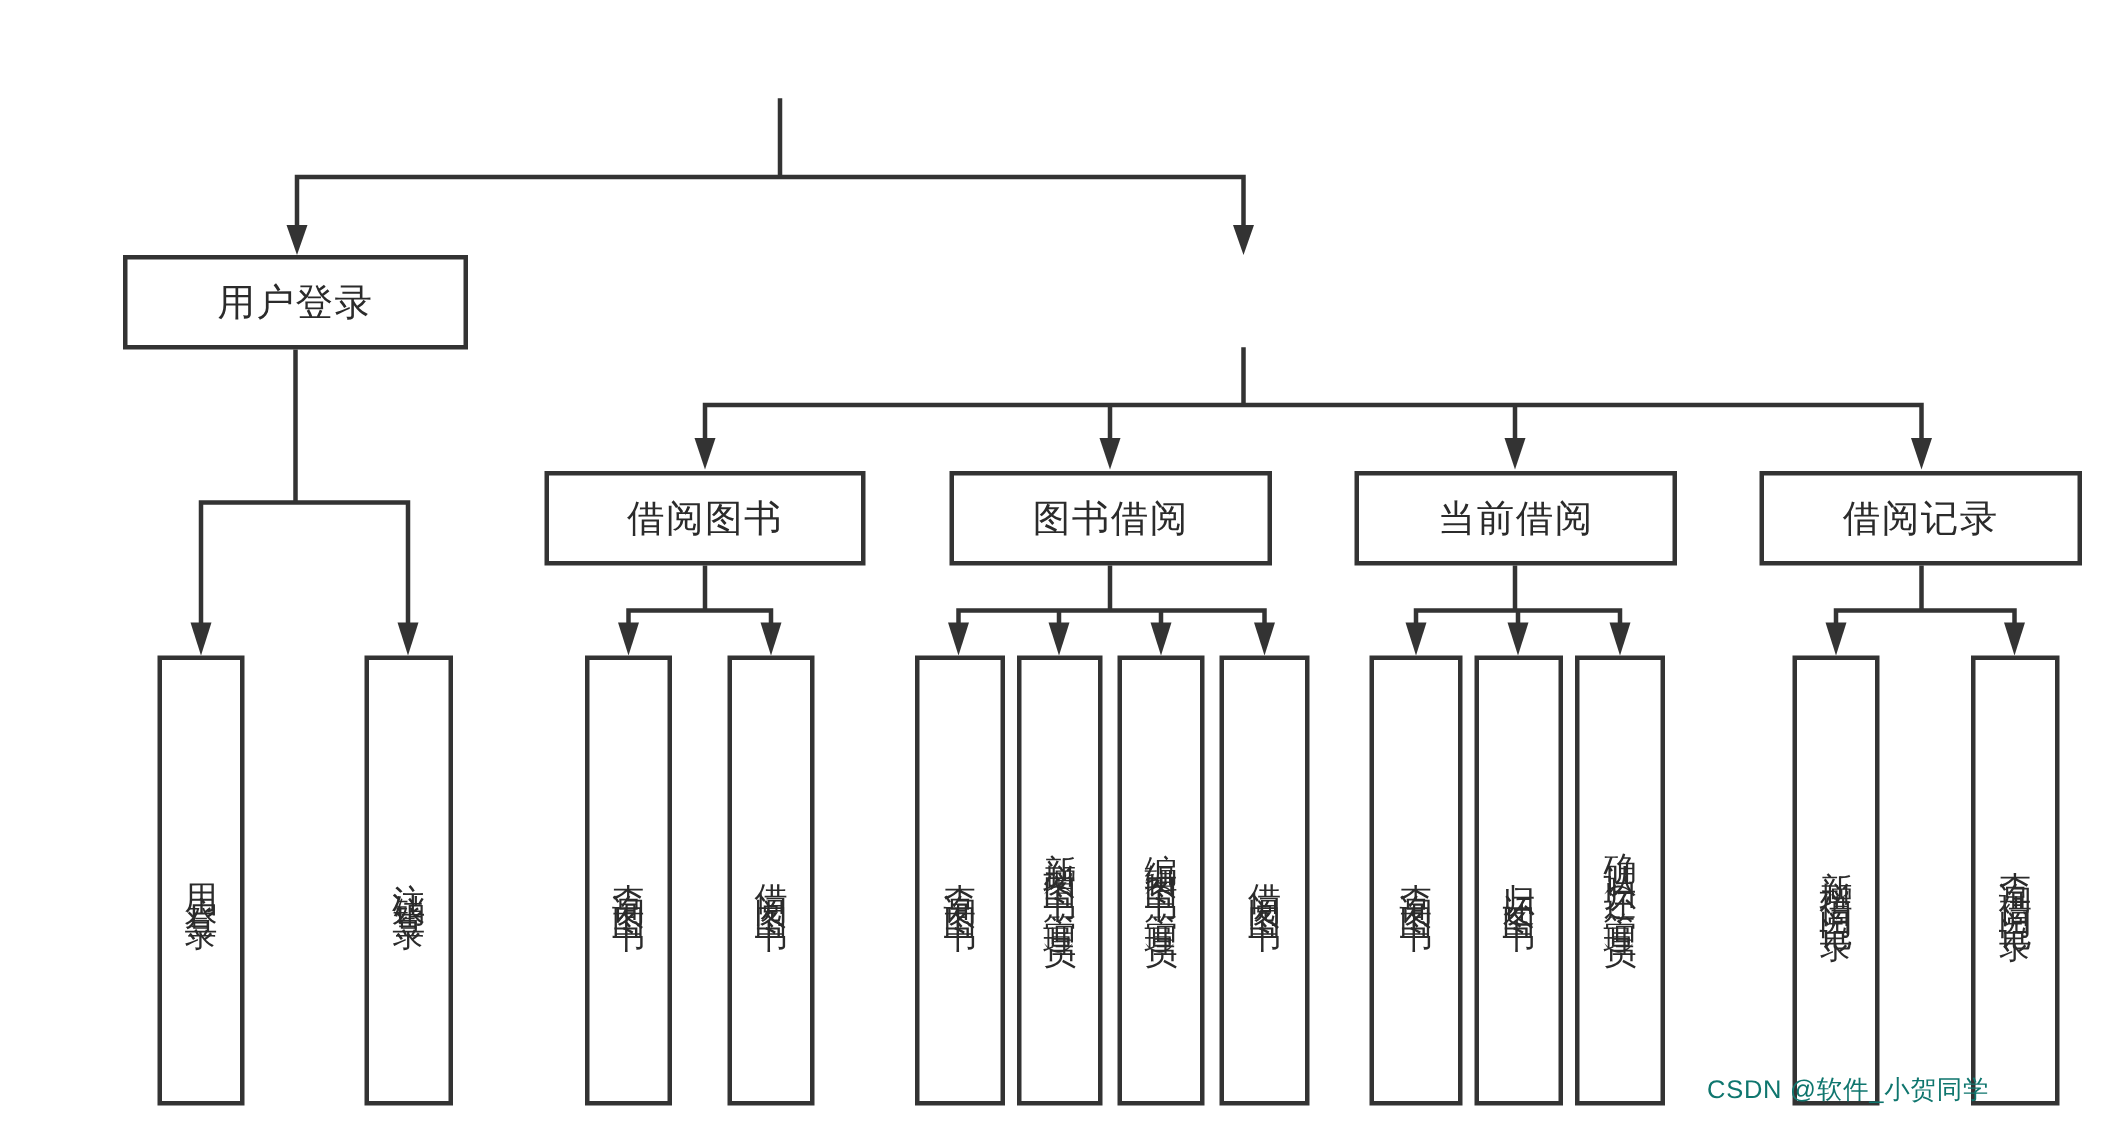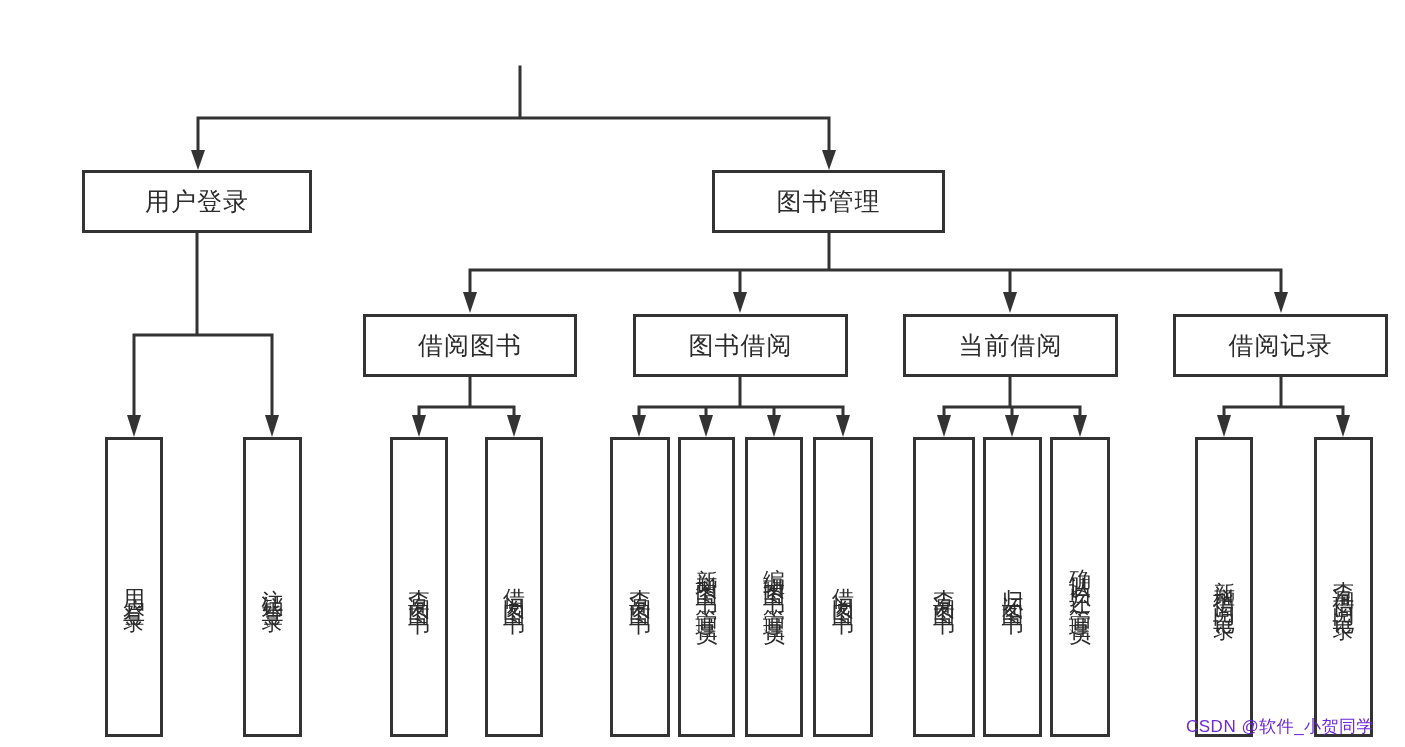--- a/index.html
+++ b/index.html
@@ -28,24 +28,24 @@
     writing-mode: vertical-rl;
     text-orientation: mixed;
     font-size: 22px;
     line-height: 1;
     letter-spacing: 8px;
     color: #2b2b2b;
     white-space: nowrap;
   }
   .watermark {
     position: absolute;
-    left: 1186px;
+    left: 1138px;
     top: 715px;
     font-size: 17px;
-    color: #6d28d9;
+    color: #0f766e;
     z-index: 5;
     white-space: nowrap;
     letter-spacing: 0.5px;
   }
 </style>
 </head>
 <body>
 
 <div class="stage">
 
@@ -88,23 +88,20 @@
       <polygon points="1005,415 1019,415 1012,437"></polygon>
       <polygon points="1073,415 1087,415 1080,437"></polygon>
       <polygon points="1217,415 1231,415 1224,437"></polygon>
       <polygon points="1336,415 1350,415 1343,437"></polygon>
     </g>
   </svg>
 
 
   <div class="node h" style="left:82px; top:170px; width:230px; height:63px;">
     <span>用户登录</span>
-  </div>
-  <div class="node h" style="left:712px; top:170px; width:233px; height:63px;">
-    <span>图书管理</span>
   </div>
 
   <div class="node h" style="left:363px; top:314px; width:214px; height:63px;">
     <span>借阅图书</span>
   </div>
   <div class="node h" style="left:633px; top:314px; width:215px; height:63px;">
     <span>图书借阅</span>
   </div>
   <div class="node h" style="left:903px; top:314px; width:215px; height:63px;">
     <span>当前借阅</span>

